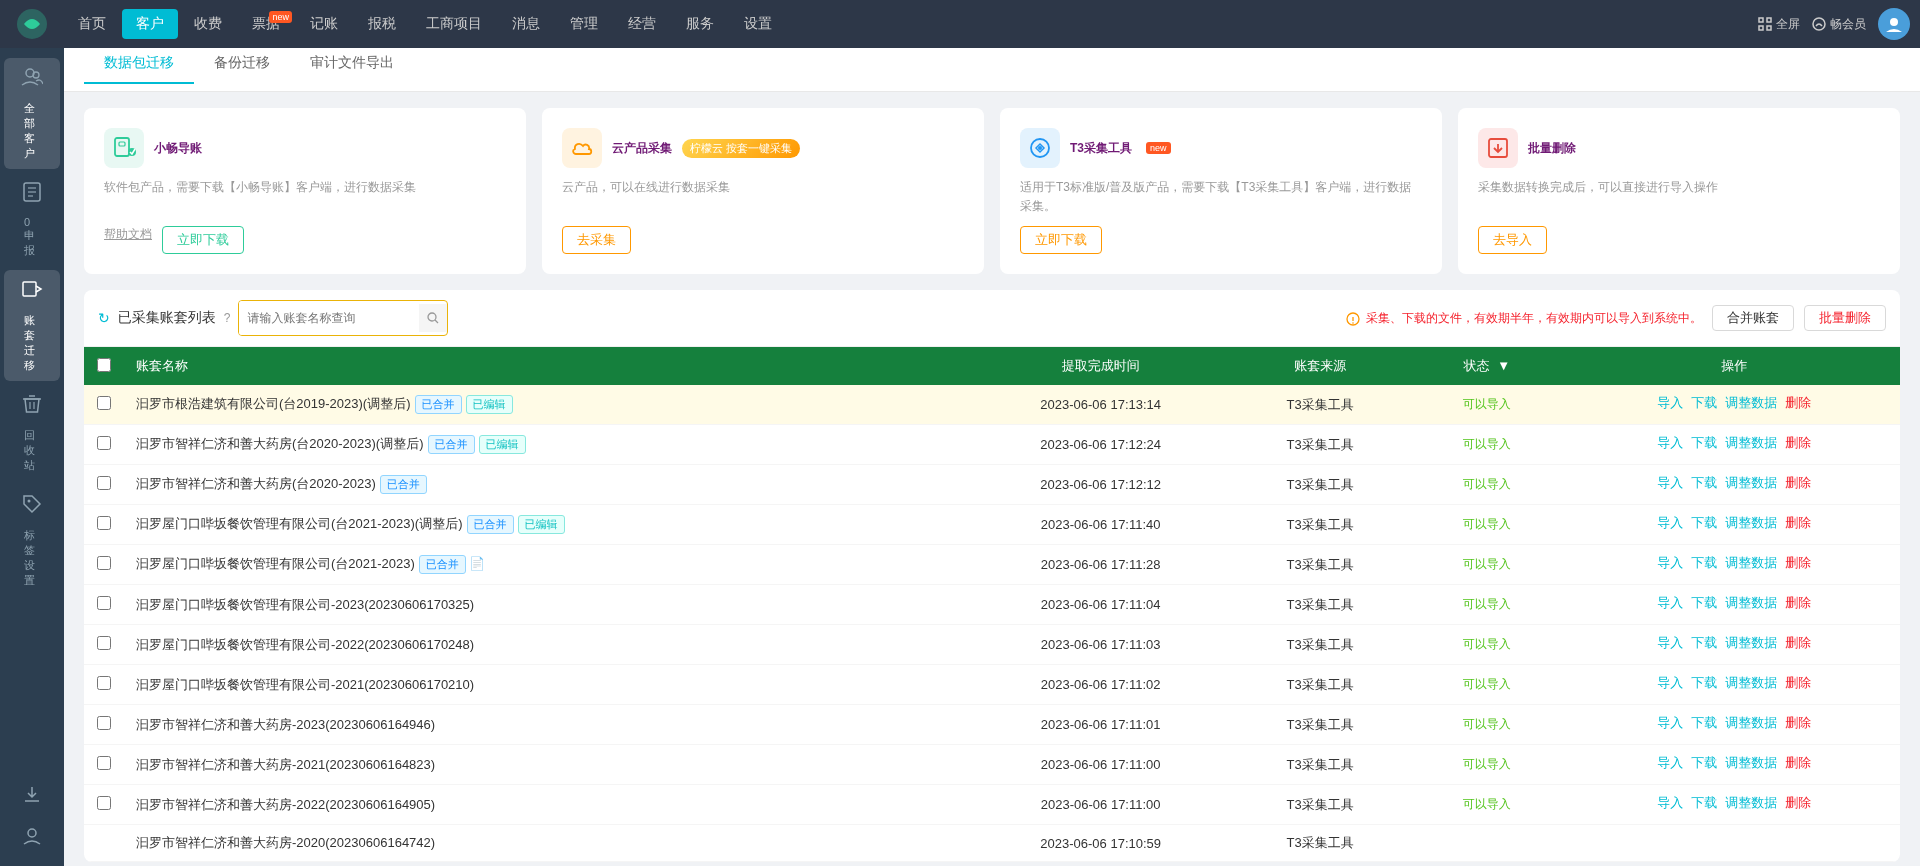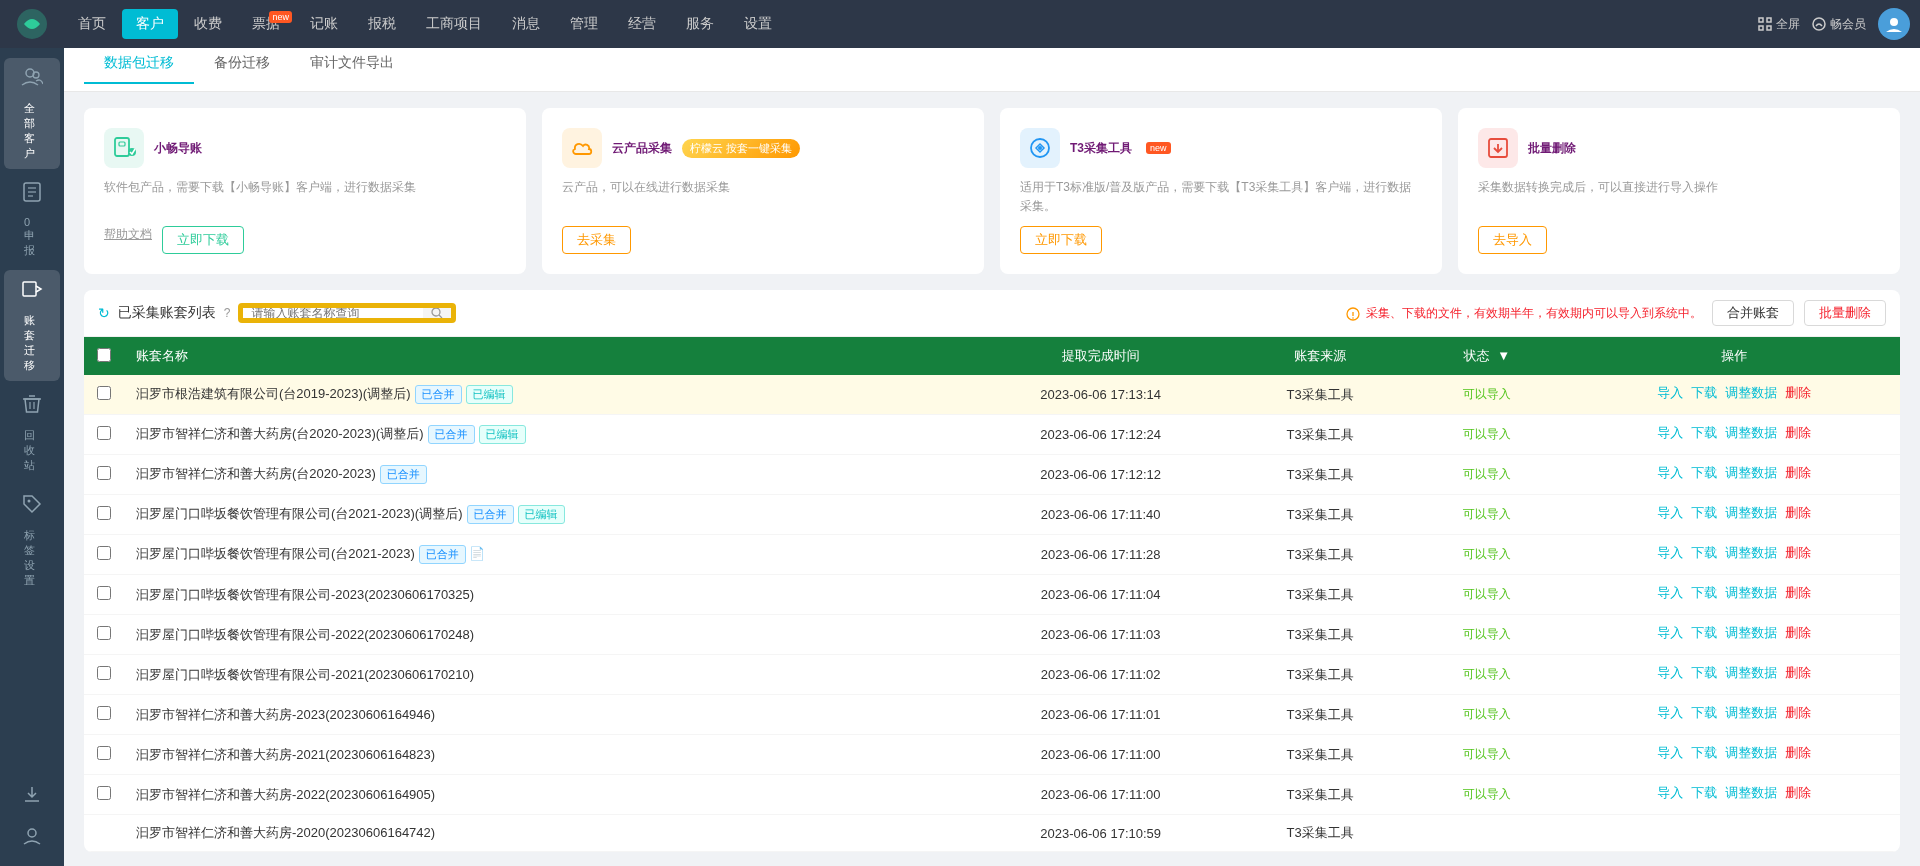--- a/index.html
+++ b/index.html
@@ -235,24 +235,24 @@
       display: flex;
       align-items: center;
       gap: 8px;
       flex: 1;
     }
     .toolbar-label { font-size: 14px; color: #333; font-weight: 500; }
     .toolbar-hint { font-size: 12px; color: #999; cursor: pointer; }
     .search-box {
       display: flex;
       align-items: center;
-      border: 5px solid #eab308;
+      border: 1px solid #eab308;
       border-radius: 4px;
       overflow: hidden;
-      height: 20px;
+      height: 36px;
     }
     .search-box input {
       border: none;
       outline: none;
       padding: 0 8px;
       font-size: 12px;
       width: 180px;
       height: 100%;
     }
     .search-box .search-btn {

